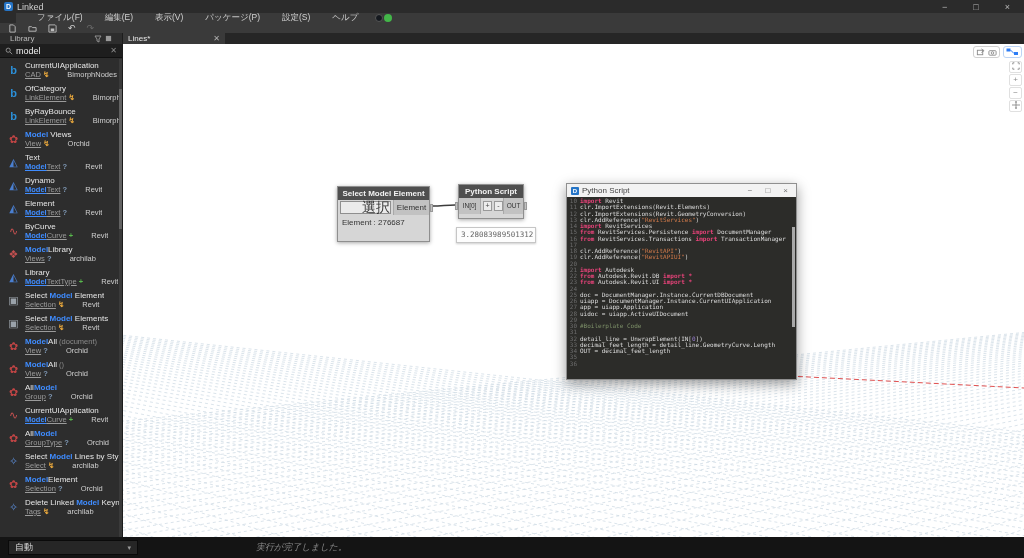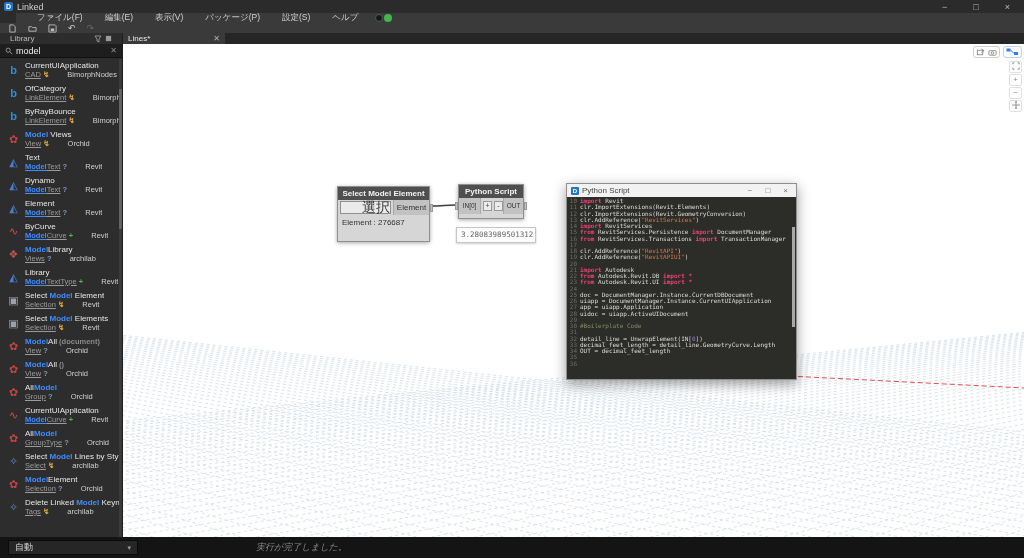--- a/index.html
+++ b/index.html
@@ -30,21 +30,21 @@
                 align-items:center; padding:0 5px; gap:3px; }
   .lib-search .q { color:#ededed; font-size:9px; flex:1; }
   .lib-search .x { color:#8a8a8a; font-size:8px; }
   .lib-scroll { position:absolute; right:0; top:26px; width:3px; bottom:0; background:#3a3a3a; }
   .lib-thumb { position:absolute; right:0; top:30px; width:3px; height:140px; background:#636363; }
   .lib-item { height:23px; display:flex; align-items:center; padding-left:6px; gap:4px; }
   .lib-icon { width:15px; text-align:center; font-size:11px; line-height:14px; flex:none; }
   .lib-text { display:flex; flex-direction:column; overflow:hidden; }
   .lib-title { font-size:8px; color:#e6e6e6; line-height:9px; white-space:nowrap; }
   .lib-title .hl { color:#3f8cff; font-weight:700; }
-  .lib-extra { color:#8a8a8a; font-size:7.5px;font-weight:bold; }
+  .lib-extra { color:#8a8a8a; font-size:7.5px; }
   .lib-sub { font-size:7.5px; line-height:9px; white-space:nowrap; }
   .lib-link { color:#9b9b9b; text-decoration:underline; }
   .lib-link .hl { color:#3f8cff; font-weight:700; text-decoration:underline; }
   .lib-pkg { color:#cfcfcf;padding-left:16px; }
   .sym { font-weight:700; }
 
   .tabbar { position:absolute; left:123px; top:33px; right:0; height:11px; background:#262626; display:flex; }
   .tab { width:102px; background:#3a3a3a; color:#e8e8e8; font-size:8px; display:flex; align-items:center;
          padding:0 5px; }
   .tab .tab-close { margin-left:auto; color:#b0b0b0; font-size:8px; }

